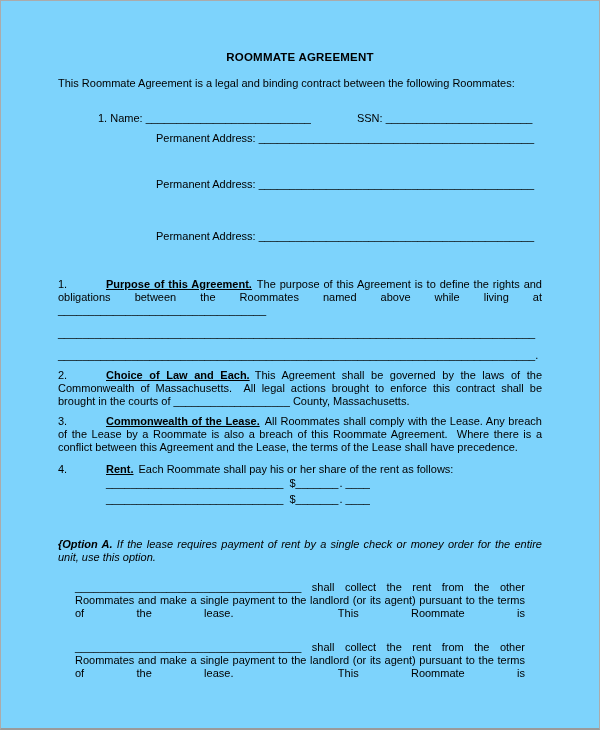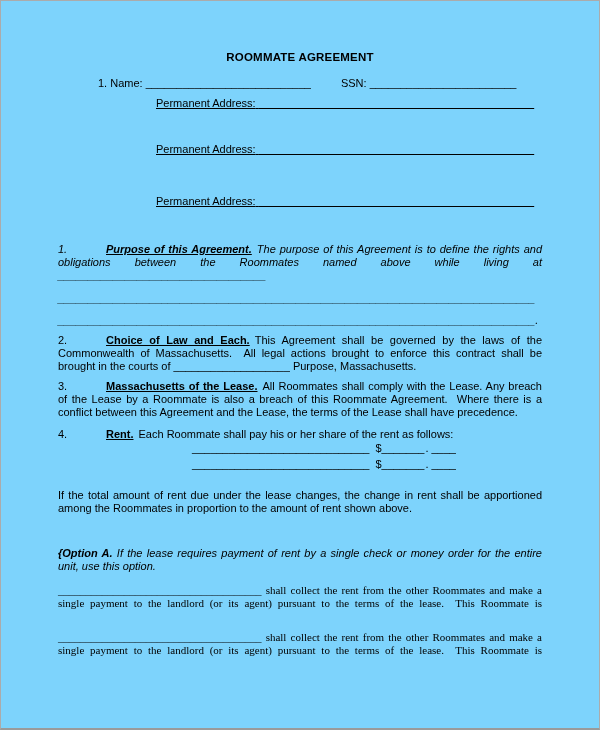--- a/index.html
+++ b/index.html
@@ -37,72 +37,71 @@
   .rm-2 { margin-bottom: 39px; }
   .rm-3 { margin-bottom: 35px; }
   .name-row {
     padding-left: 40px;
     white-space: nowrap;
   }
   .addr-row {
     padding-left: 98px;
     margin-top: 7px;
     white-space: nowrap;
-    text-decoration: underline;
   }
-  .ssn-label { margin-left: 30px; text-align: right; }
+  .ssn-label { margin-left: 46px; text-align: right; }
   .blank { letter-spacing: 0; }
   
   .para {
     margin: 0;
     text-align: justify;
     text-align-last: left;
   }
   .num {
     display: inline-block;
     width: 48px;
   }
   .sec-title {
     font-weight: bold;
     text-decoration: underline;
   }
   .sec-body { padding-left: 5px; }
-  .sec-1 { margin-bottom: 7px; font-style: italic; }
+  .sec-1 { margin-bottom: 7px; }
   .blank-line-1 { margin-top: 10px; }
   .blank-line-2 { margin-top: 9px; margin-bottom: 7px; }
   .sec-2 { margin-bottom: 7px; }
   .sec-3 { margin-bottom: 9px; }
   .sec-4 { margin-bottom: 18px; }
-  .money-row { padding-left: 48px; white-space: nowrap; text-align: center; }
+  .money-row { padding-left: 48px; white-space: nowrap; }
   .money-1 { margin-top: 1px; }
   .money-2 { margin-top: 3px; }
   .dollar { margin-left: 6px; }
   .point { margin: 0 3px 0 1px; }
   .rent-change { margin-bottom: 9px; }
   .option-a {
     font-style: italic;
     margin-bottom: 11px;
     margin-top: 32px;
   }
   .option-a-label { font-weight: bold; }
   .collect {
     text-align: justify;
     text-align-last: justify;
-    margin: 0;
-    font-family: Liberation Serif, serif;
+    margin: 17px;
   }
   .collect-1 { margin-bottom: 21px; }
 </style>
 </head>
 <body>
 
 <div class="page">
 
   <h1 class="doc-title">ROOMMATE AGREEMENT</h1>
 
+  <p class="intro">This Roommate Agreement is a legal and binding contract between the following Roommates:</p>
 
   <div class="roommate rm-1">
     <div class="name-row">
       <span>1.</span>
       <span>Name:</span>
       <span class="blank">___________________________</span><span class="ssn-label">SSN:</span>
       <span class="blank">________________________</span>
     </div>
     <div class="addr-row">
       <span>Permanent Address:</span>
@@ -123,31 +122,30 @@
       <span class="blank">_____________________________________________</span>
     </div>
   </div>
 
   <div class="section sec-1">
     <p class="para"><span class="num">1.</span><span class="sec-title">Purpose of this Agreement.</span><span class="sec-body">The purpose of this Agreement is to define the rights and obligations between the Roommates named above while living at</span> <span class="blank">__________________________________</span></p>
     <div class="blank-line-1"><span class="blank">______________________________________________________________________________</span></div>
     <div class="blank-line-2"><span class="blank">______________________________________________________________________________</span><span>.</span></div>
   </div>
 
-  <p class="para sec-2"><span class="num">2.</span><span class="sec-title">Choice of Law and Each.</span><span class="sec-body">This Agreement shall be governed by the laws of the Commonwealth of Massachusetts.&nbsp; All legal actions brought to enforce this contract shall be brought in the courts of</span> <span class="blank">___________________</span> <span>Purpose, Massachusetts.</span></p>
+  <p class="para sec-2"><span class="num">2.</span><span class="sec-title">Choice of Law and Each.</span><span class="sec-body">This Agreement shall be governed by the laws of the Commonwealth of Massachusetts.&nbsp; All legal actions brought to enforce this contract shall be brought in the courts of</span> <span class="blank">___________________</span> <span>County, Massachusetts.</span></p>
 
-  <p class="para sec-3"><span class="num">3.</span><span class="sec-title">Massachusetts of the Lease.</span><span class="sec-body">All Roommates shall comply with the Lease. Any breach of the Lease by a Roommate is also a breach of this Roommate Agreement.&nbsp; Where there is a conflict between this Agreement and the Lease, the terms of the Lease shall have precedence.</span></p>
+  <p class="para sec-3"><span class="num">3.</span><span class="sec-title">Commonwealth of the Lease.</span><span class="sec-body">All Roommates shall comply with the Lease. Any breach of the Lease by a Roommate is also a breach of this Roommate Agreement.&nbsp; Where there is a conflict between this Agreement and the Lease, the terms of the Lease shall have precedence.</span></p>
 
   <div class="section sec-4">
     <p class="para"><span class="num">4.</span><span class="sec-title">Rent.</span><span class="sec-body">Each Roommate shall pay his or her share of the rent as follows:</span></p>
     <div class="money-row money-1"><span class="blank">_____________________________</span><span class="dollar">$</span><span class="blank">_______</span><span class="point">.</span><span class="blank">____</span></div>
     <div class="money-row money-2"><span class="blank">_____________________________</span><span class="dollar">$</span><span class="blank">_______</span><span class="point">.</span><span class="blank">____</span></div>
   </div>
 
-  <p class="para rent-change">If the total amount of rent due under the lease changes, the change in rent shall be apportioned among the Roommates in proportion to the amount of rent shown above.</p>
 
   <p class="para option-a"><span class="option-a-label">{Option A.</span> <span>If the lease requires payment of rent by a single check or money order for the entire unit, use this option.</span></p>
 
   <p class="collect collect-1"><span class="blank">_____________________________________</span> <span>shall collect the rent from the other Roommates and make a single payment to the landlord (or its agent) pursuant to the terms of the lease.&nbsp; This Roommate is</span></p>
 
   <p class="collect collect-2"><span class="blank">_____________________________________</span> <span>shall collect the rent from the other Roommates and make a single payment to the landlord (or its agent) pursuant to the terms of the lease.&nbsp; This Roommate is</span></p>
 
 </div>
 
 </body></html>

